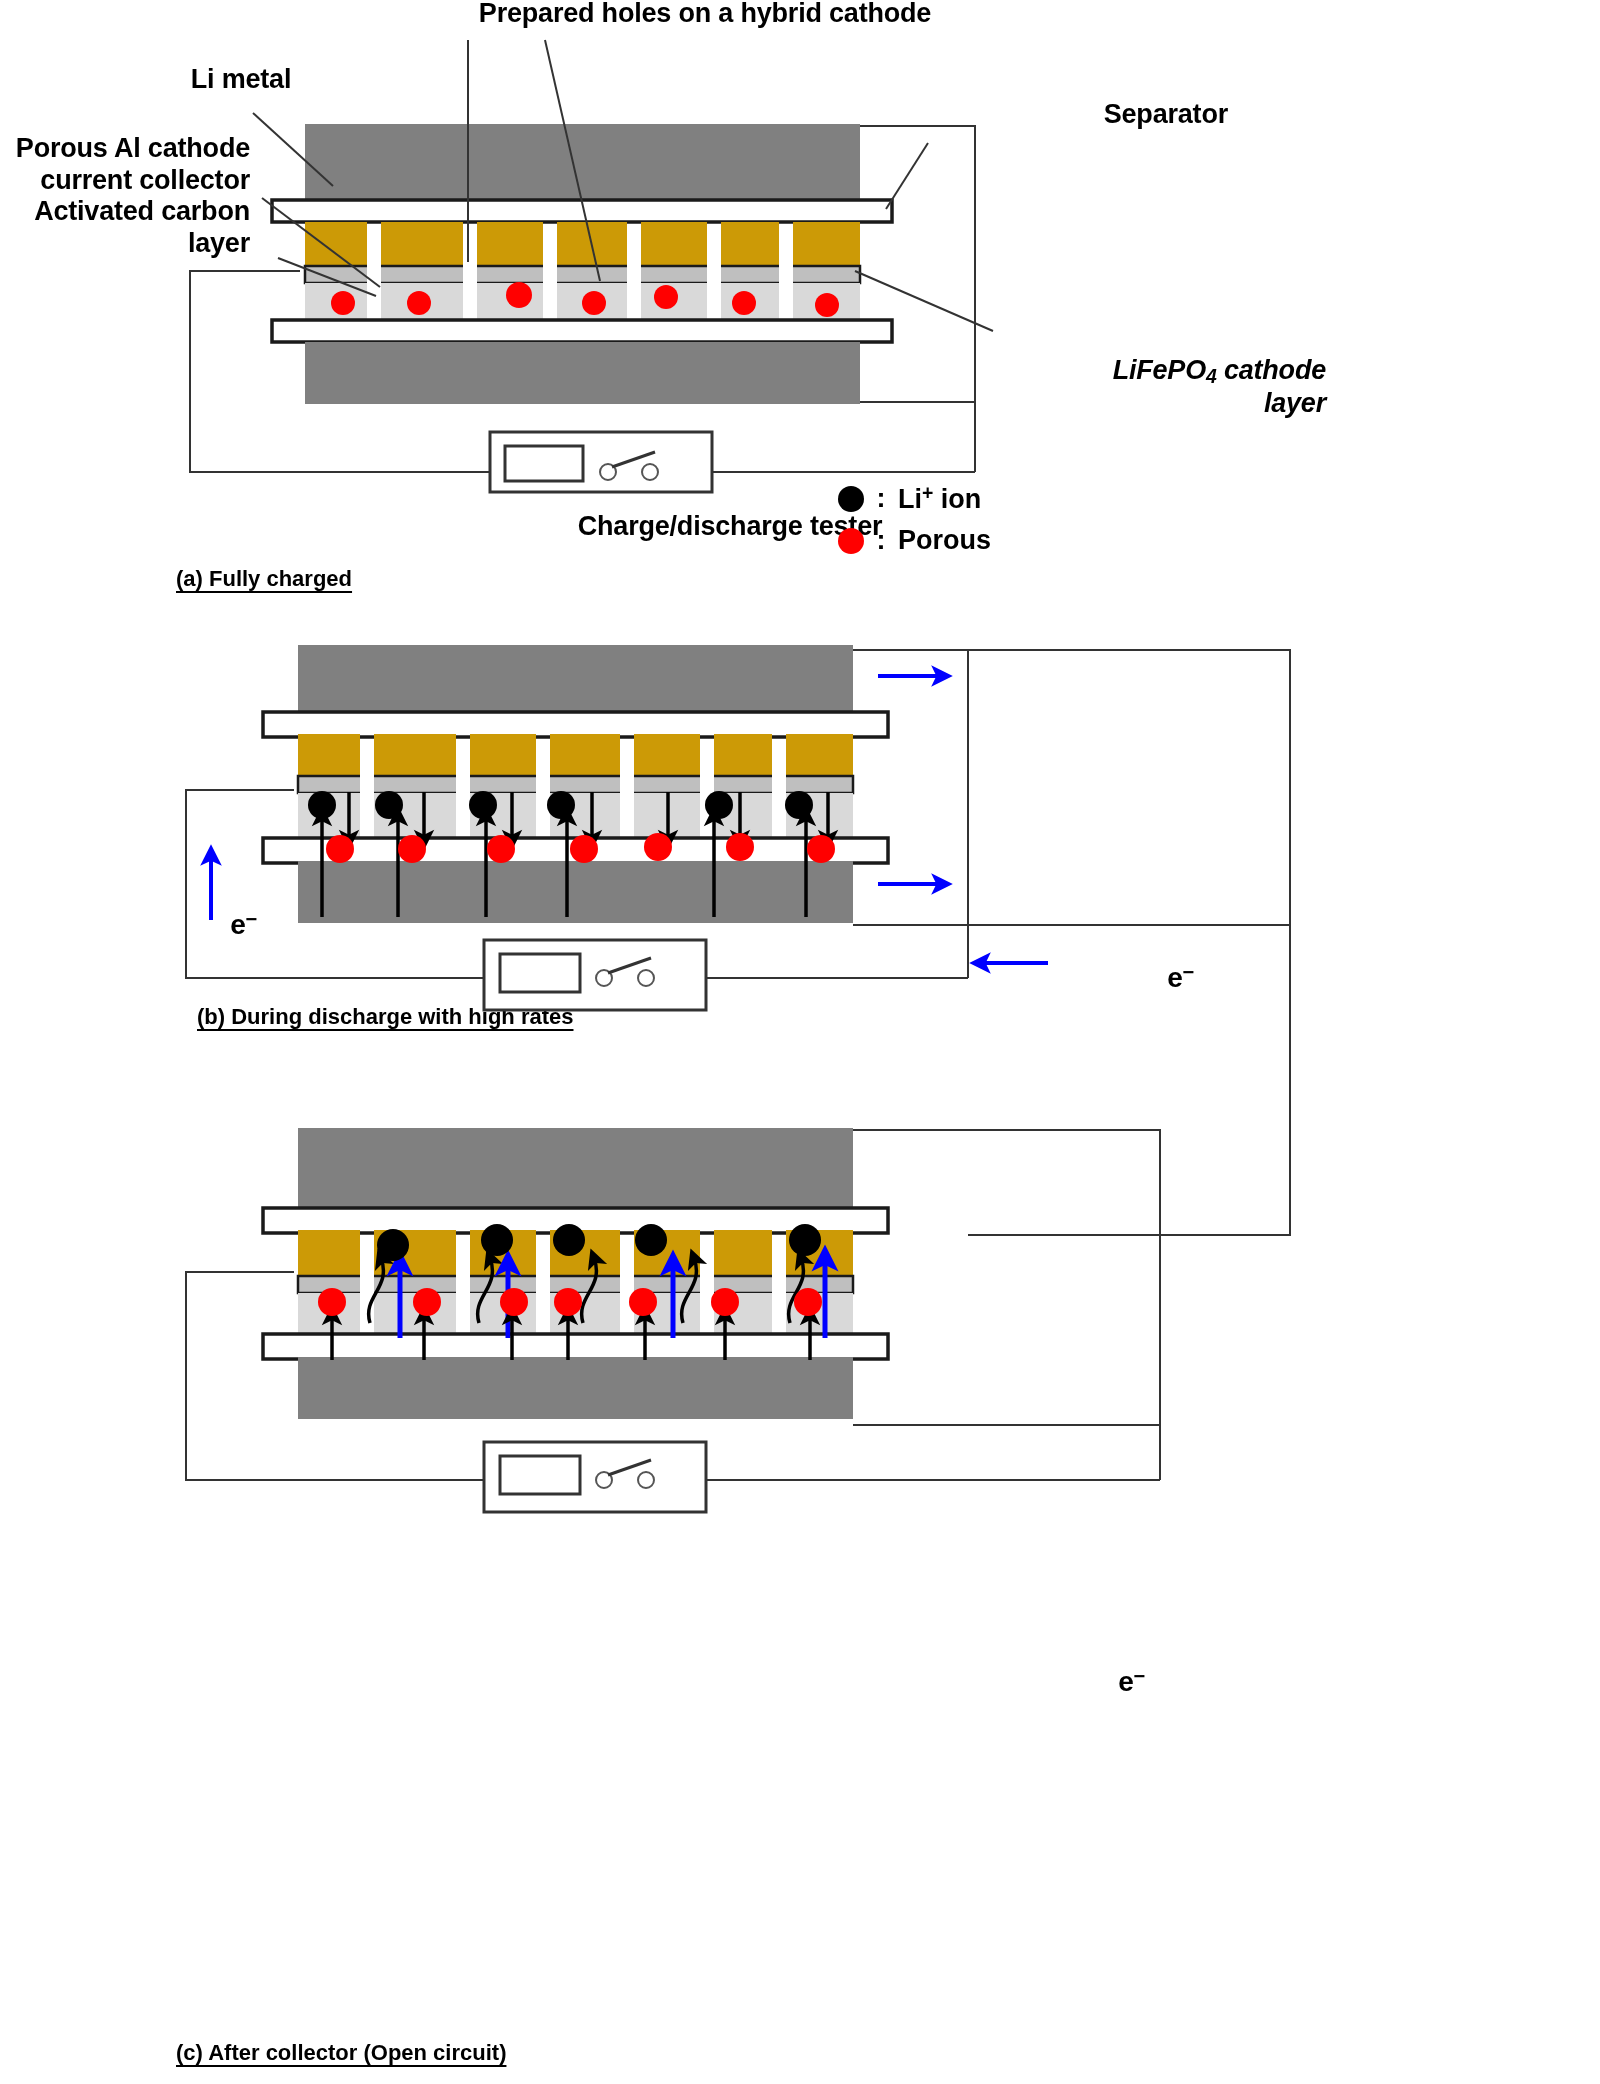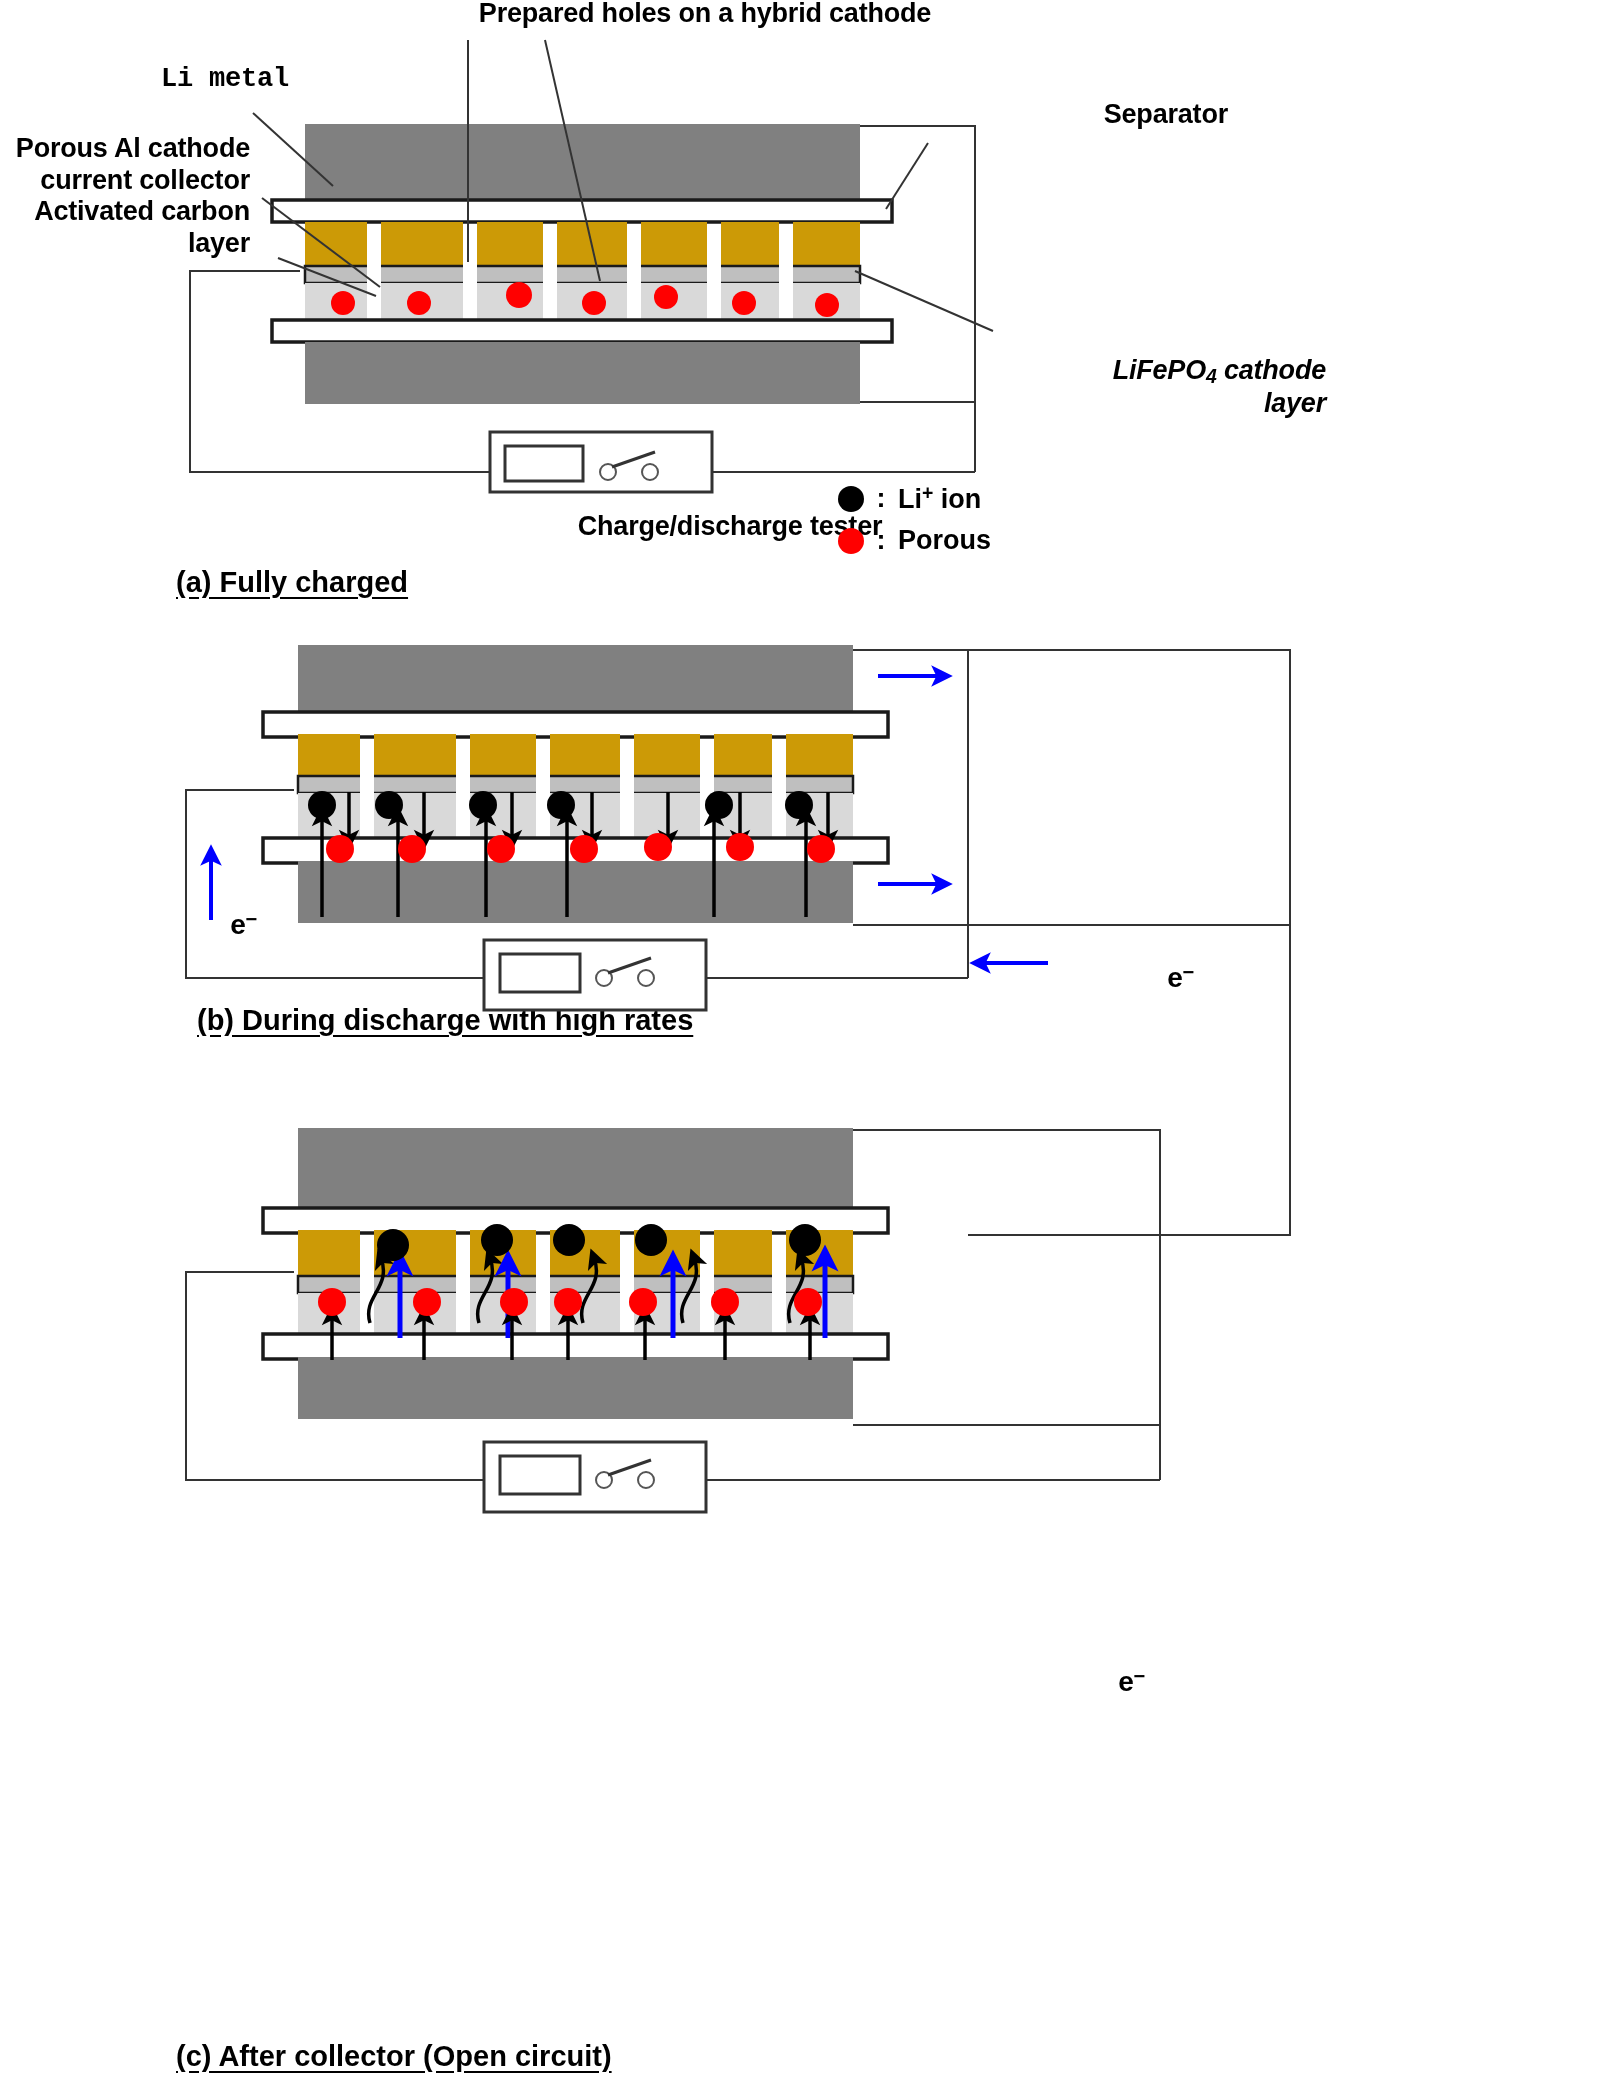--- a/index.html
+++ b/index.html
@@ -23,21 +23,21 @@
     letter-spacing: -0.2px;
     white-space: pre;
     color: #000;
     text-align: right;
   }
   .lbl.ctr { text-align: center; }
   .lbl.rt  { text-align: right; }
   .caption {
     position: absolute;
     font-weight: bold;
-    font-size: 29px;
+    font-size: 22px;
     text-decoration: underline;
     text-underline-offset: 5px;
     white-space: pre;
   }
   .legend-row {
     position: absolute;
     display: flex;
     align-items: center;
     font-weight: bold;
     font-size: 27px;
@@ -47,21 +47,21 @@
   .legend-colon { width: 34px; text-align: center; display: inline-block; }
   svg { position: absolute; left: 0; top: 0; overflow: visible; }
   sub { font-size: 0.72em; vertical-align: -0.2em; }
   sup { font-size: 0.72em; vertical-align: 0.42em; }
 </style>
 </head>
 <body>
 
 <div class="lbl ctr" style="left:355px; top:-2px; width:700px;">Prepared holes on a hybrid cathode</div>
 
-<div class="lbl ctr" style="left:60px; top:64px; width:330px;font-family:Liberation Mono, monospace;">Li metal</div>
+<div class="lbl ctr" style="left:76px; top:64px; width:330px;">Li metal</div>
 
 <div class="lbl rt" style="left:-10px; top:133px; width:260px;">Porous Al cathode
 current collector</div>
 
 <div class="lbl rt" style="left:-10px; top:196px; width:260px;">Activated carbon
 layer</div>
 
 <div class="lbl" style="left:928px; top:99px; width:300px;">Separator</div>
 
 <div class="lbl" style="left:996px; top:323px; width:330px;font-style:italic;">

